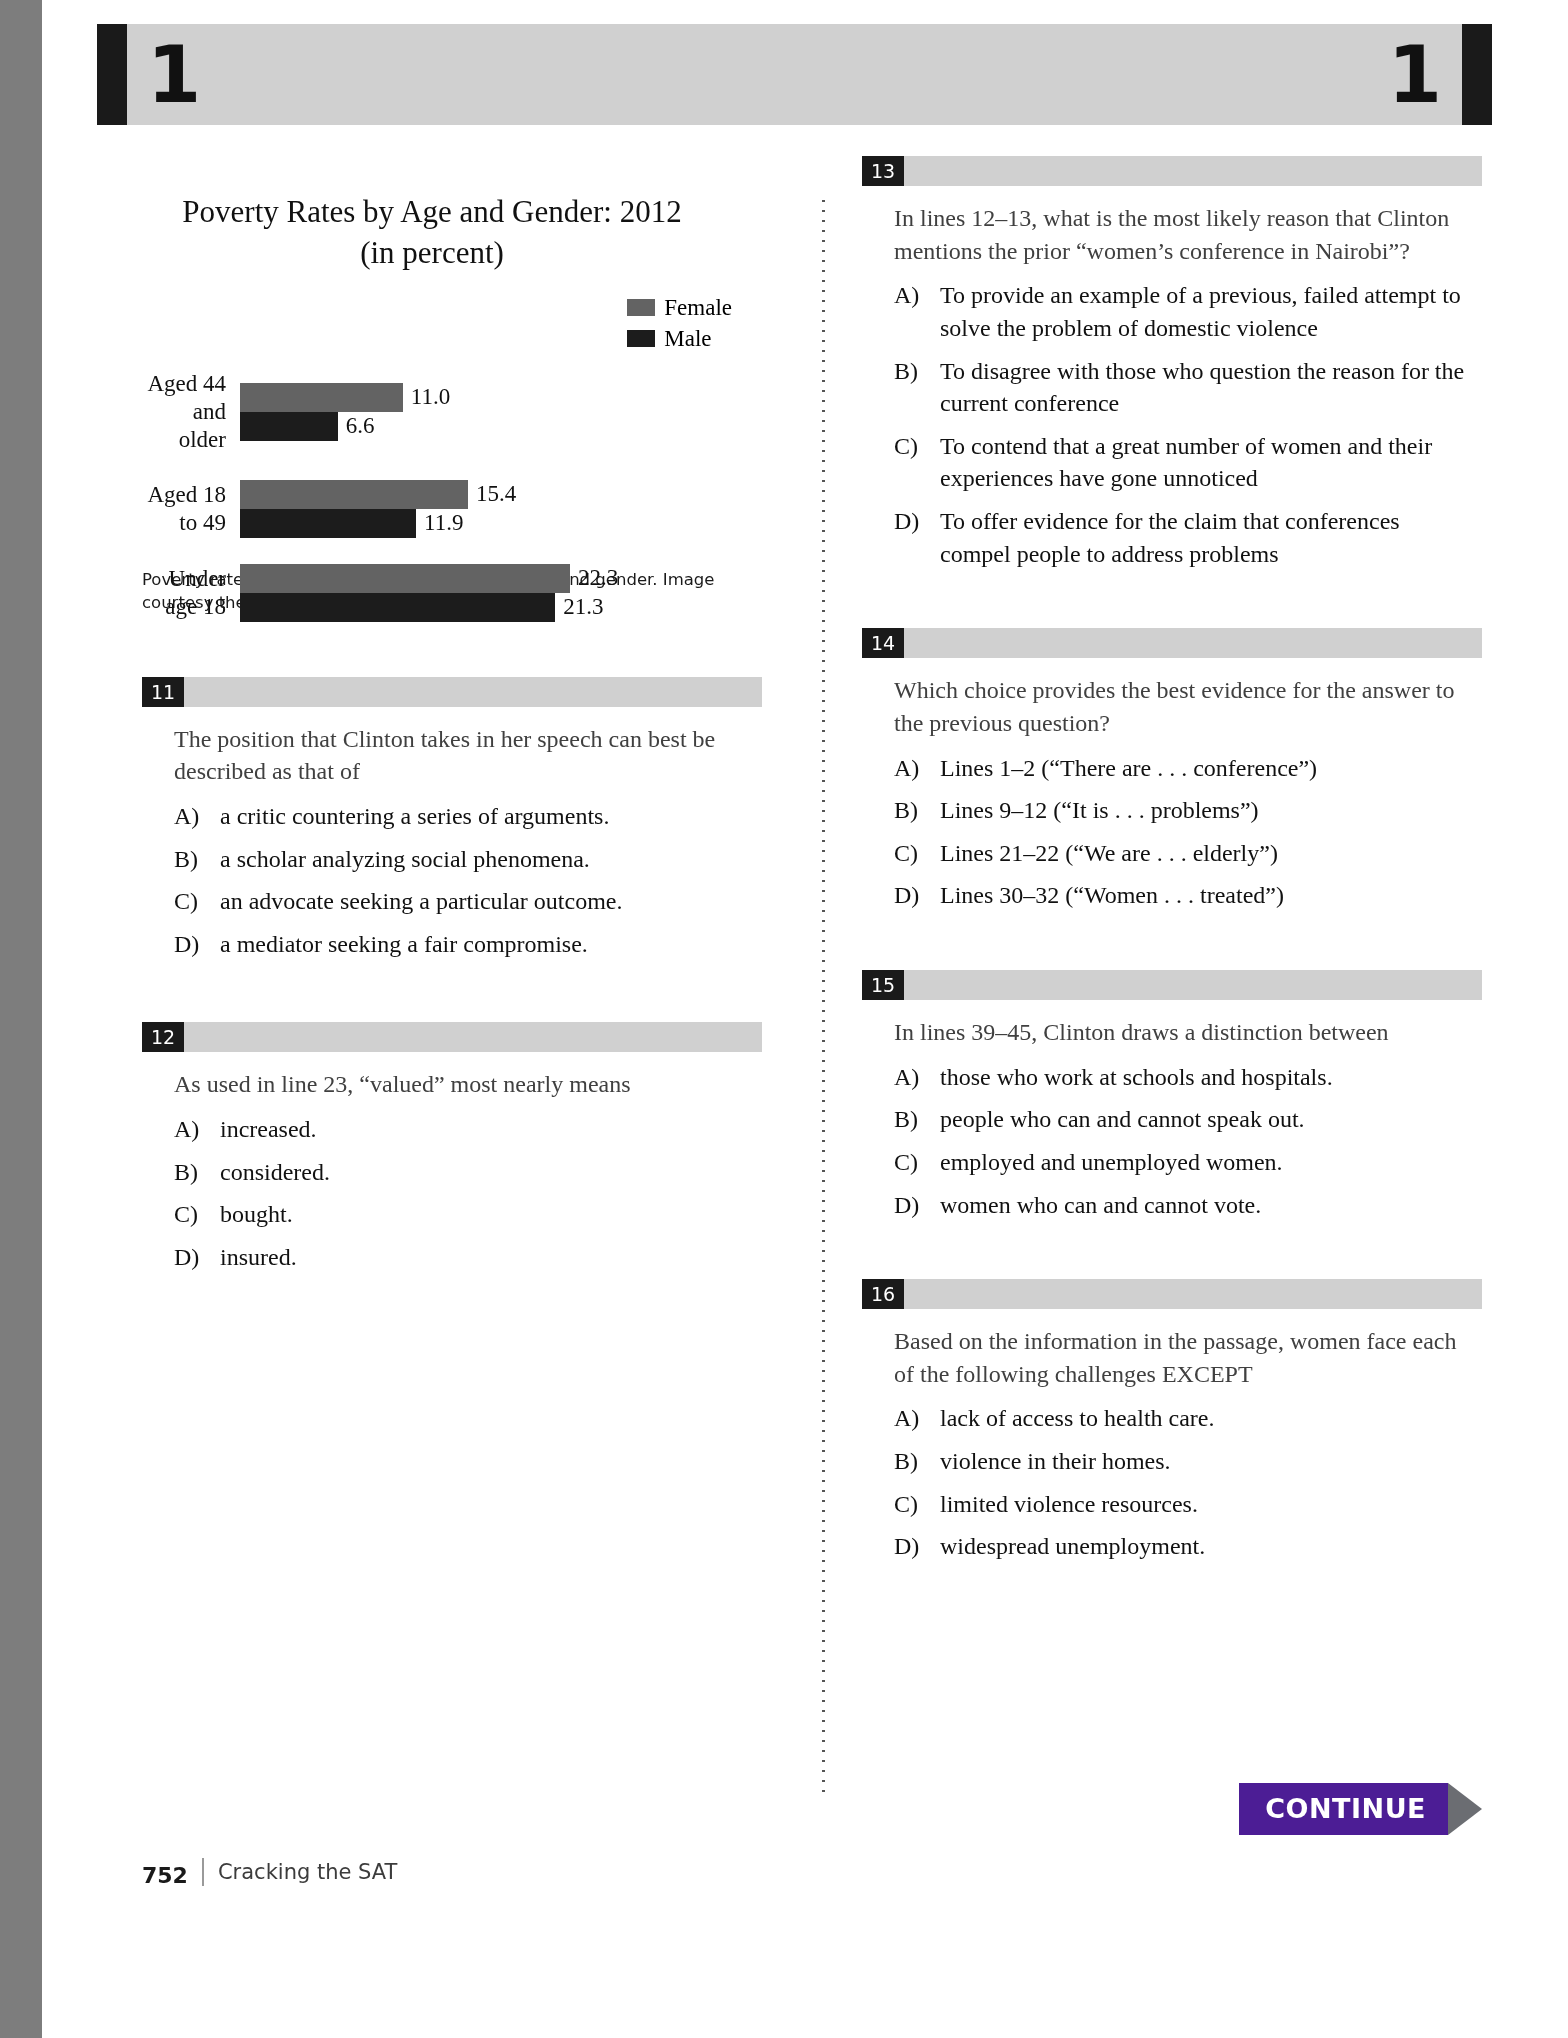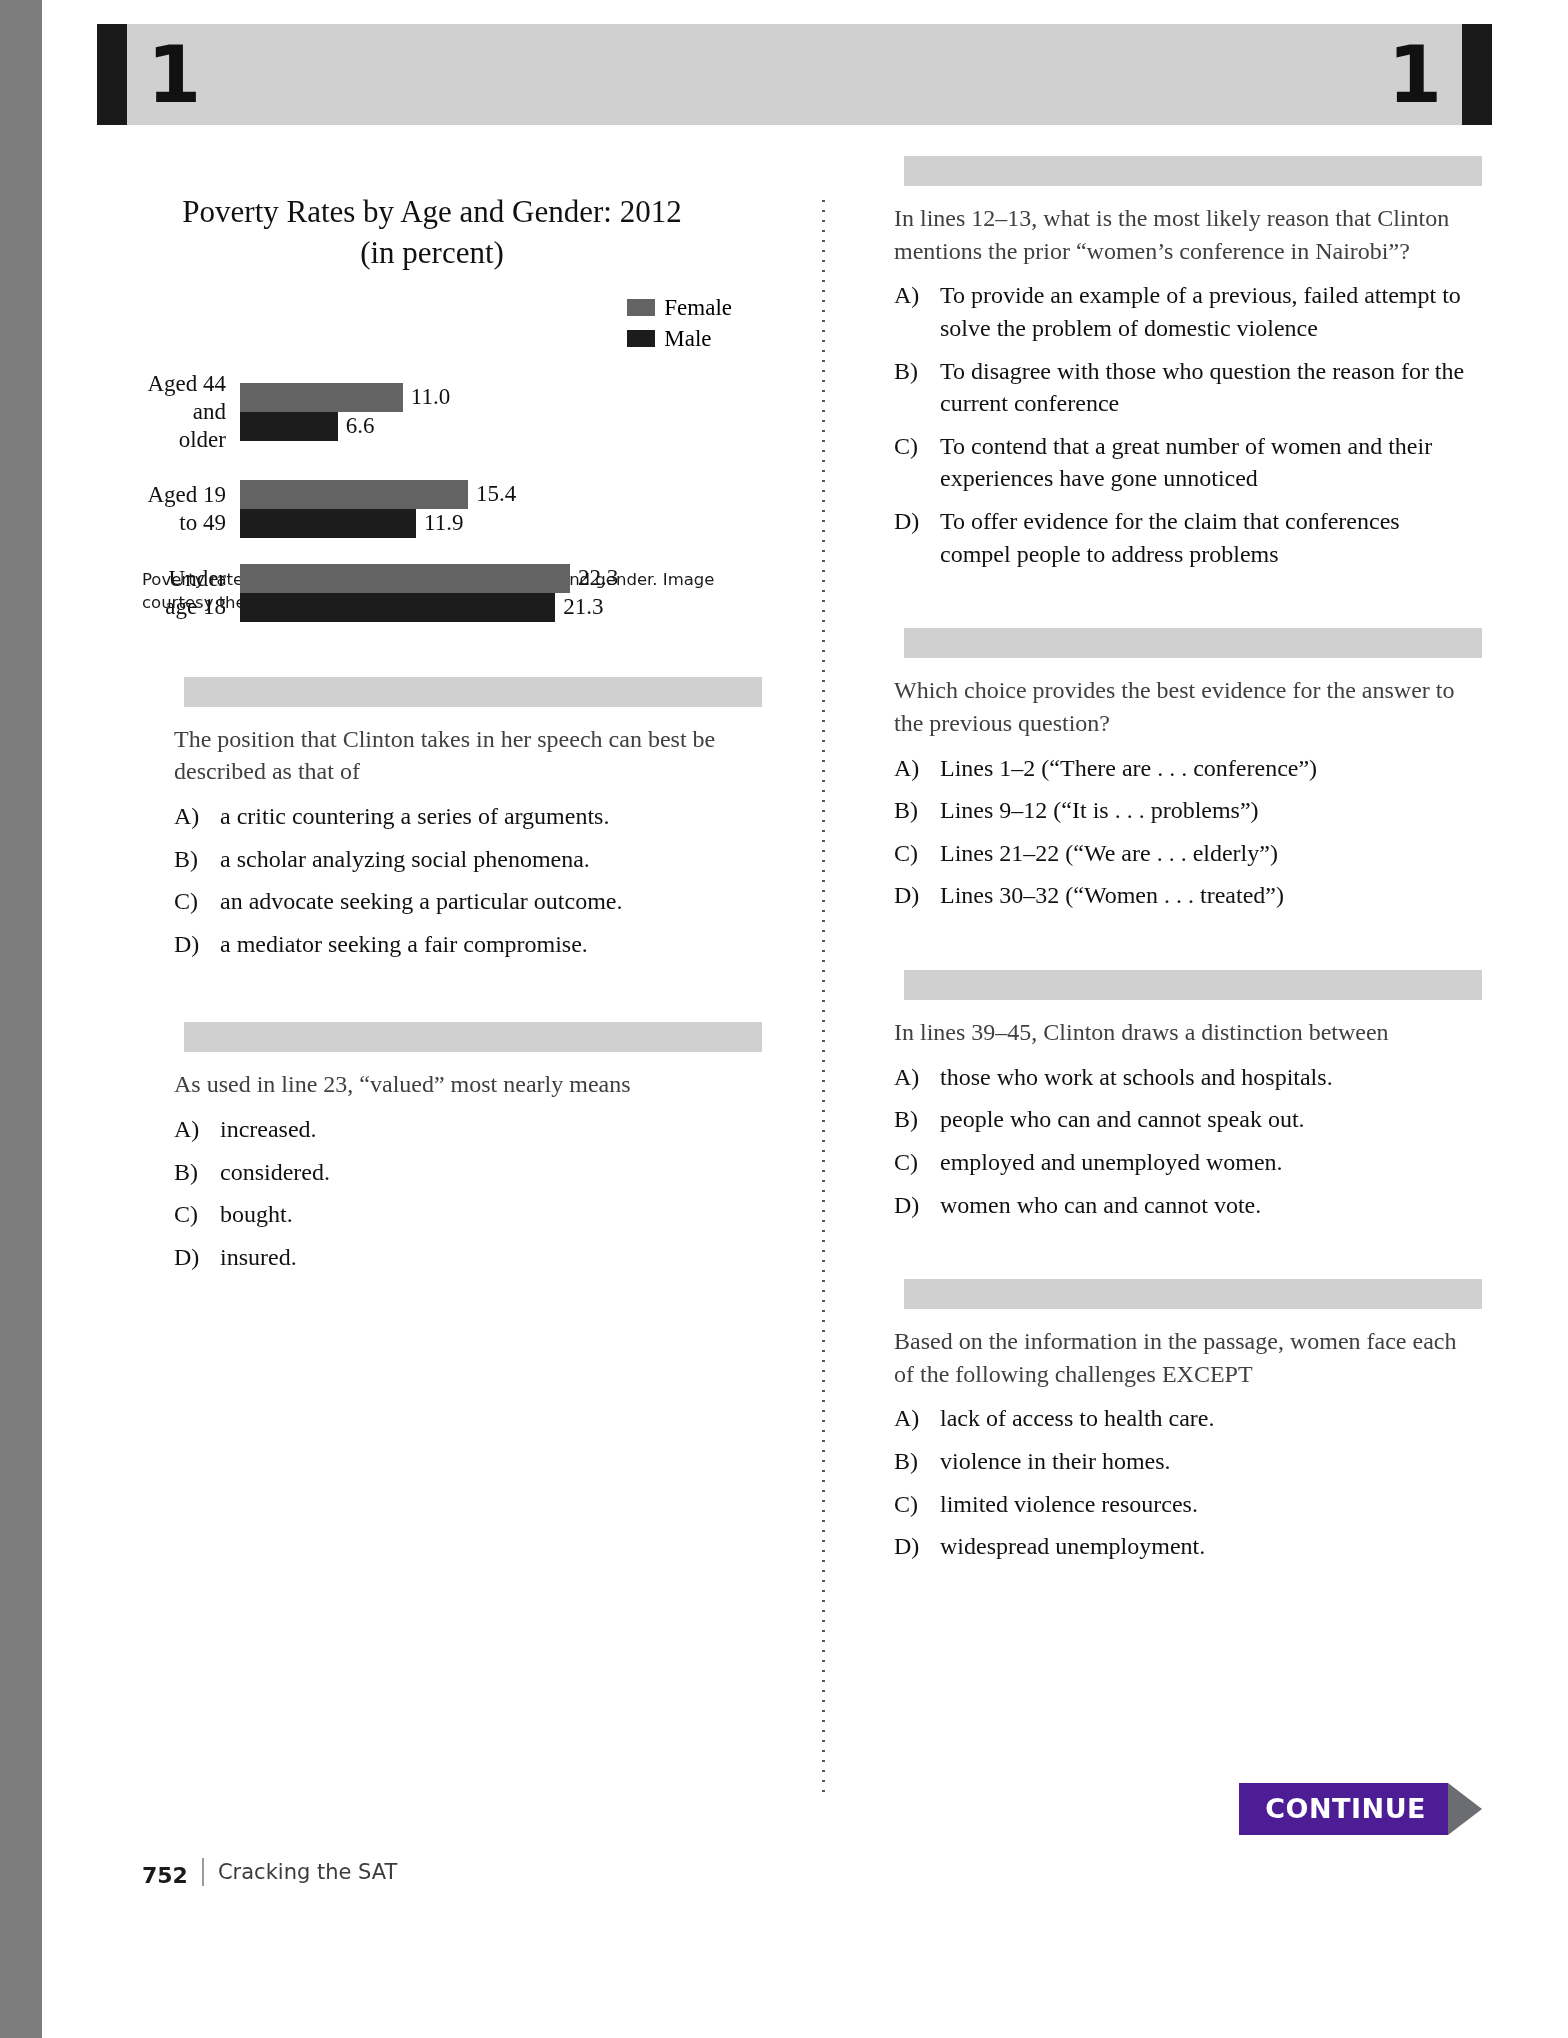--- a/index.html
+++ b/index.html
@@ -158,21 +158,20 @@
   .qnum {
     background: #1a1a1a;
     color: #ffffff;
     font-family: "DejaVu Sans", sans-serif;
     font-size: 19px;
     font-weight: 400;
     line-height: 30px;
     padding: 0 9px;
     min-width: 36px;
     text-align: center;
-    margin-top: 48px;
   }
   .qbar-fill {
     flex: 1 1 auto;
     background: #d0d0d0;
   }
   .qstem {
     font-size: 24px;
     line-height: 1.36;
     color: #404040;
     margin: 16px 0 0 32px;
@@ -302,21 +301,21 @@
           </div>
           <div class="bar-row">
             <div class="bar male" style="width: 97.6682px;"></div>
             <span class="bar-val">6.6</span>
           </div>
         </div>
       </div>
 
       <div class="grp">
         <div class="grp-label">
-          <div>Aged 19</div>
+          <div>Aged 18</div>
           <div>to 49</div>
         </div>
         <div class="grp-bars">
           <div class="bar-row">
             <div class="bar female" style="width: 227.892px;"></div>
             <span class="bar-val">15.4</span>
           </div>
           <div class="bar-row">
             <div class="bar male" style="width: 176.099px;"></div>
             <span class="bar-val">11.9</span>

